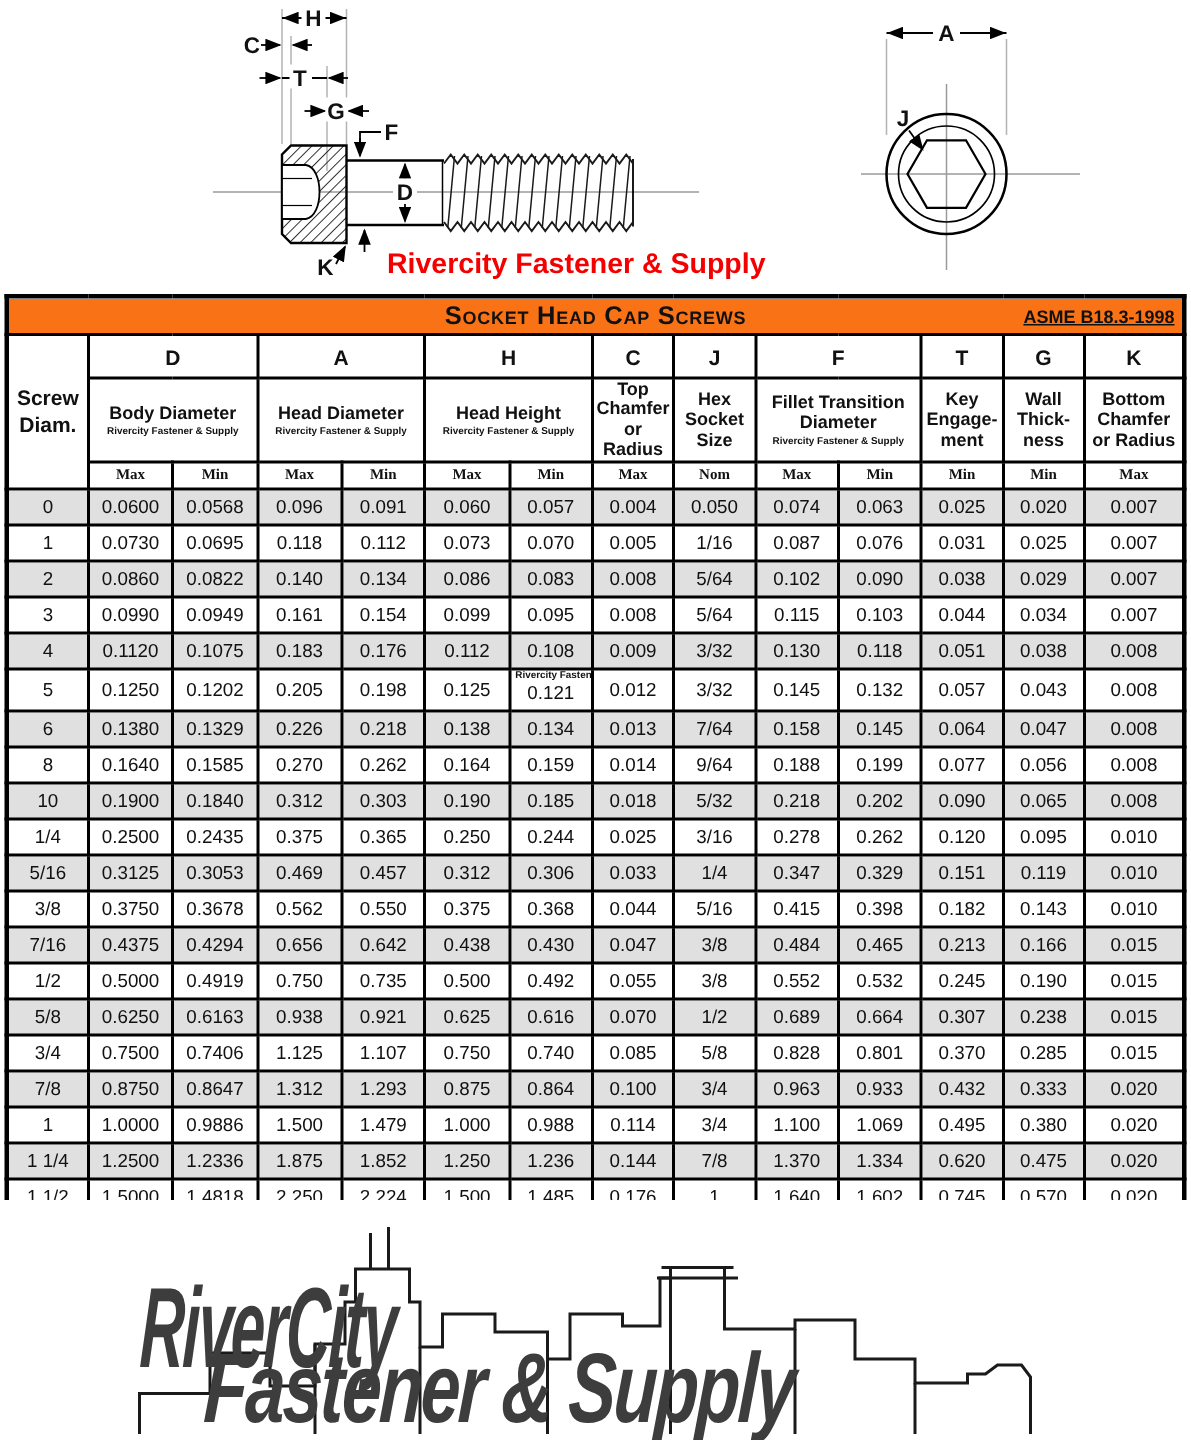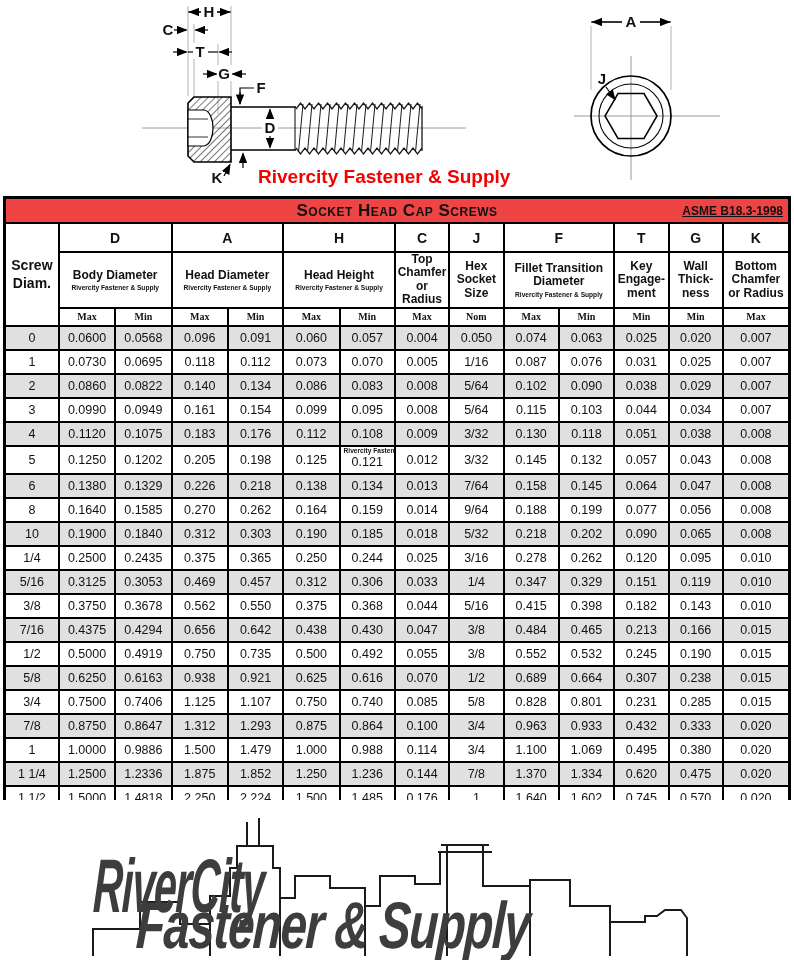--- a/index.html
+++ b/index.html
@@ -7,21 +7,21 @@
   .page{position:absolute;inset:0;}
   
   .drawing-area{position:absolute;left:0;top:0;width:794px;height:196px;background:#fff;}
   .side-view{position:absolute;left:128px;top:0;}
   .end-view{position:absolute;left:556px;top:4px;}
   .red-watermark{position:absolute;left:258px;top:166px;font-size:19px;font-weight:bold;color:#f40000;letter-spacing:0px;white-space:nowrap;}
   svg text{font-family:"Liberation Sans",sans-serif;font-weight:bold;fill:#111;}
   
   .spec-table{position:absolute;top:196px;left:3px;width:788px;border-collapse:collapse;table-layout:fixed;border:3px solid #000;}
   .spec-table th,.spec-table td{border:2px solid #000;padding:0;text-align:center;vertical-align:middle;color:#111;overflow:hidden;}
-  .title-row th{height:23px;position:relative;background:#ef4444;}
+  .title-row th{height:23px;position:relative;background:#f97316;}
   .t-title{font-variant:small-caps;font-variant-caps:small-caps;font-size:17px;font-weight:bold;letter-spacing:.5px;}
   .t-std{position:absolute;right:5px;top:50%;transform:translateY(-50%);font-weight:bold;font-size:12px;text-decoration:underline;}
   .letter-row th{height:27px;font-size:14px;}
   .screw-th{font-size:13px;white-space:pre-line;line-height:1.3;}
   .desc-row th{height:49px;}
   .desc{font-size:12px;line-height:1.12;white-space:pre-line;}
   .hnote{font-size:6.6px;line-height:1.1;margin-top:2px;font-weight:bold;}
   .hnote:empty{display:none;}
   .sub-row th{height:16px;font-size:10px;font-family:Liberation Serif, serif;}
   .spec-table tbody td{height:22px;font-size:12.5px;}
@@ -509,21 +509,21 @@
           <td>0.7500</td>
           <td>0.7406</td>
           <td>1.125</td>
           <td>1.107</td>
           <td>0.750</td>
           <td>0.740</td>
           <td>0.085</td>
           <td>5/8</td>
           <td>0.828</td>
           <td>0.801</td>
-          <td>0.231</td>
+          <td>0.370</td>
           <td>0.285</td>
           <td>0.015</td>
         </tr>
         <tr class="gray">
           <td>7/8</td>
           <td>0.8750</td>
           <td>0.8647</td>
           <td>1.312</td>
           <td>1.293</td>
           <td>0.875</td>

